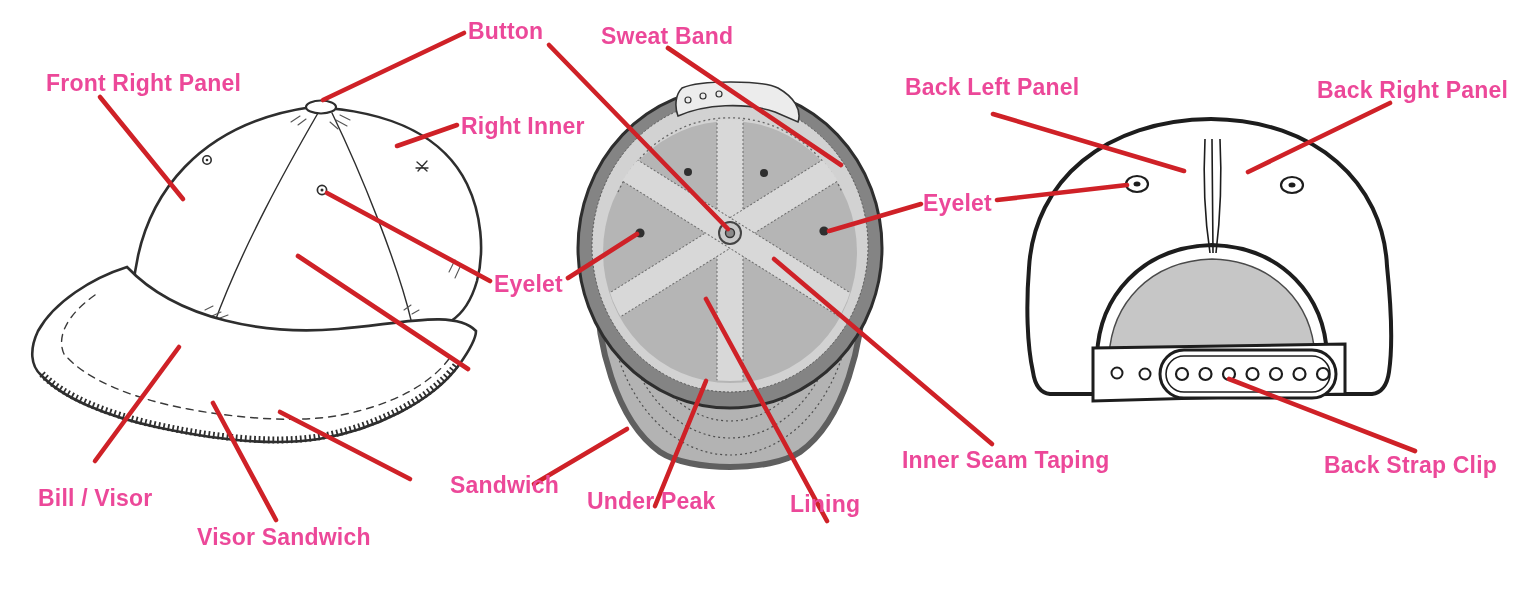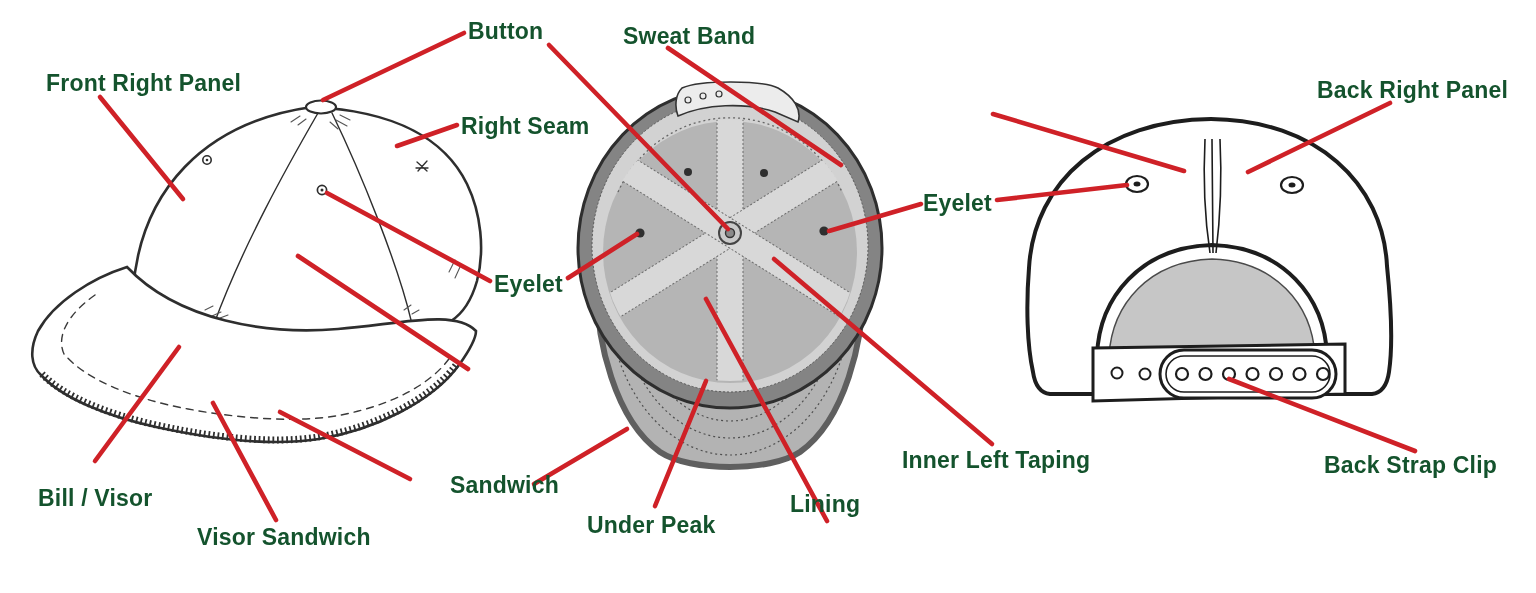--- a/index.html
+++ b/index.html
@@ -9,21 +9,21 @@
     background:#ffffff;
     overflow:hidden;
     font-family:"Liberation Sans", sans-serif;
   }
   .stage svg{position:absolute;left:0;top:0;}
   .label{
     position:absolute;
     font-weight:bold;
     font-size:23px;
     line-height:1.05;
-    color:#14532d;
+    color:#ec4899;
     white-space:nowrap;
     letter-spacing:0.2px;
   }
 </style>
 </head>
 <body>
 
 <div class="stage">
 
 <svg width="1536" height="593" viewBox="0 0 1536 593">
@@ -149,25 +149,26 @@
     <line x1="921" y1="204" x2="829" y2="231"></line>
     <line x1="997" y1="200" x2="1127" y2="185"></line>
     <line x1="993" y1="114" x2="1184" y2="171"></line>
     <line x1="1390" y1="103" x2="1248" y2="172"></line>
     <line x1="1415" y1="451" x2="1229" y2="379"></line>
   </g>
 </svg>
 
   <div class="label" style="left:10px;   top:71px;margin-left:36px;">Front Right Panel</div>
   <div class="label" style="left:468px;  top:19px;">Button</div>
-  <div class="label" style="left:623px;  top:24px;">Sweat Band</div>
-  <div class="label" style="left:461px;  top:114px;">Right Seam</div>
+  <div class="label" style="left:601px;  top:24px;">Sweat Band</div>
+  <div class="label" style="left:461px;  top:114px;">Right Inner</div>
   <div class="label" style="left:494px;  top:272px;">Eyelet</div>
   <div class="label" style="left:38px;   top:486px;">Bill / Visor</div>
   <div class="label" style="left:197px;  top:525px;">Visor Sandwich</div>
   <div class="label" style="left:414px;  top:473px;margin-left:36px;">Sandwich</div>
-  <div class="label" style="left:587px;  top:513px;">Under Peak</div>
+  <div class="label" style="left:587px;  top:489px;">Under Peak</div>
   <div class="label" style="left:790px;  top:492px;">Lining</div>
-  <div class="label" style="left:902px;  top:448px;">Inner Left Taping</div>
+  <div class="label" style="left:902px;  top:448px;">Inner Seam Taping</div>
   <div class="label" style="left:923px;  top:191px;">Eyelet</div>
+  <div class="label" style="left:905px;  top:75px;">Back Left Panel</div>
   <div class="label" style="left:1324px; top:453px;">Back Strap Clip</div>
   <div class="label" style="left:1317px; top:78px;">Back Right Panel</div>
 </div>
 
 </body></html>

